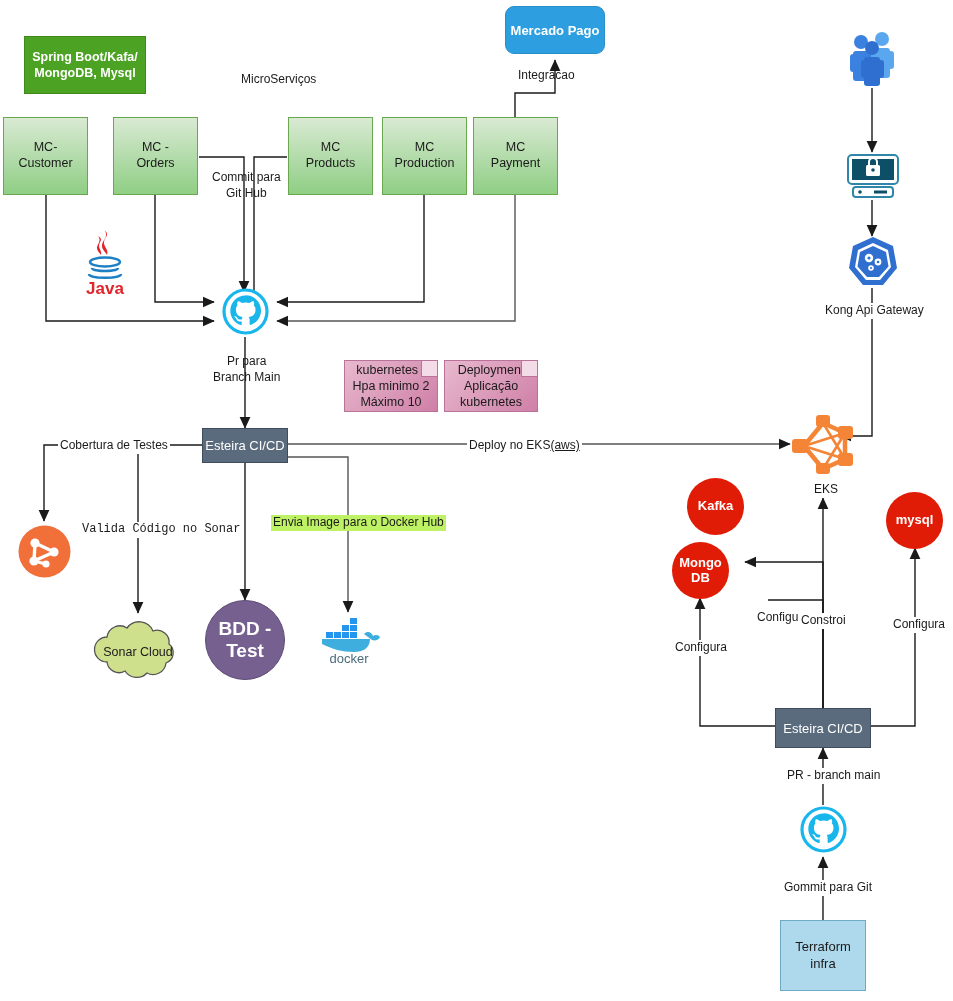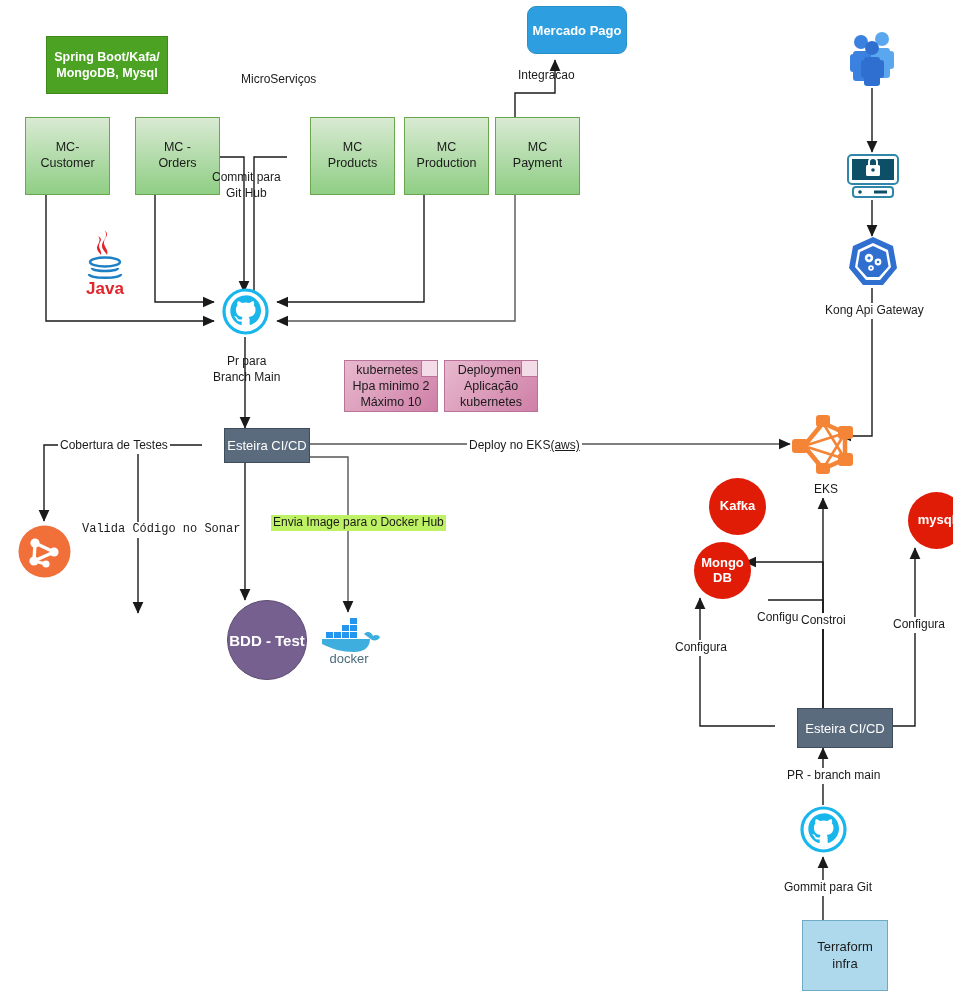--- a/index.html
+++ b/index.html
@@ -1,21 +1,21 @@
 <!DOCTYPE html>
 <html><head>
 <meta charset="utf-8">
 <style>
   html,body{margin:0;padding:0;background:#ffffff;}
   body{width:953px;height:1001px;position:relative;overflow:hidden;
        font-family:"Liberation Sans","DejaVu Sans",sans-serif;color:#1a1a1a;}
   #canvas{position:absolute;inset:0;width:953px;height:1001px;}
   svg.wires{position:absolute;left:0;top:0;width:953px;height:1001px;pointer-events:none;}
 
-  .node{position:absolute;box-sizing:border-box;margin-left:22px;}
+  .node{position:absolute;box-sizing:border-box;}
 
   
   .mc{border:1px solid #6aa84f;background:linear-gradient(180deg,#d9ead3 0%,#8fce84 100%);
       display:flex;align-items:center;justify-content:center;text-align:center;
       font-size:12.5px;color:#1a1a1a;line-height:1.25;}
   
   .stack{background:#4ca223;border:1px solid #3d8a1b;display:flex;align-items:center;
       justify-content:center;text-align:center;color:#fff;font-weight:bold;font-size:12.5px;line-height:1.3;}
   
   .mp{background:#2d9fe0;border:1px solid #2a8ec9;border-radius:9px;display:flex;
@@ -27,21 +27,21 @@
   .note{background:linear-gradient(135deg,#e8b9cf 0%,#cf7fa6 100%);border:1px solid #b9739a;
       display:flex;align-items:center;justify-content:center;text-align:center;
       font-size:12.5px;line-height:1.3;color:#1a1a1a;position:absolute;}
   .note .fold{position:absolute;top:0;right:0;width:15px;height:15px;
       background:#f3dbe7;border-left:1px solid #b9739a;border-bottom:1px solid #b9739a;}
   
   .rcirc{border-radius:50%;background:#e01b06;display:flex;align-items:center;justify-content:center;
       text-align:center;color:#fff;font-weight:bold;font-size:13px;line-height:1.15;}
   
   .pcirc{border-radius:50%;background:#76608f;border:1px solid #5d4b72;display:flex;align-items:center;
-      justify-content:center;text-align:center;color:#fff;font-weight:bold;font-size:15px;}
+      justify-content:center;text-align:center;color:#fff;font-weight:bold;font-size:19px;}
   
   .tf{background:#aed9ec;border:1px solid #6fa9c4;display:flex;align-items:center;justify-content:center;
       text-align:center;font-size:13px;line-height:1.3;color:#1a1a1a;}
 
   .lbl{position:absolute;font-size:12px;color:#1a1a1a;white-space:nowrap;line-height:1.3;}
   .lbl.c{text-align:center;}
   .lbl .u{text-decoration:underline;}
 
   .iconbox{position:absolute;display:block;}
 </style>
@@ -222,20 +222,28 @@
         <circle cx="17" cy="18" r="4.6"></circle>
           <circle cx="36" cy="27" r="4.6"></circle>
         <circle cx="16" cy="36" r="4.6"></circle>
           <circle cx="28" cy="39" r="3.6"></circle>
         <path d="M17 18 L36 27 L16 36 Z" fill="none" stroke="#fff" stroke-width="3.4" stroke-linejoin="round"></path>
         <path d="M16 36 L28 39" stroke="#fff" stroke-width="3.2"></path>
       </g>
     </svg>
   </div>
 
+  <div class="iconbox" style="left:83px;top:613px;width:110px;height:72px;">
+    <svg viewBox="0 0 110 72" width="110" height="72">
+      <path d="M24 24 a13 13 0 0 1 20 -9 a15 15 0 0 1 26 3 a12 12 0 0 1 16 13
+               a11 11 0 0 1 -3 19 a13 13 0 0 1 -19 10 a14 14 0 0 1 -22 -2
+               a12 12 0 0 1 -18 -9 a12 12 0 0 1 0 -25z" fill="#cfe08d" stroke="#555" stroke-width="1.3"></path>
+      <text x="55" y="43" font-family="Liberation Sans, sans-serif" font-size="12.5" fill="#1a1a1a" text-anchor="middle">Sonar Cloud</text>
+    </svg>
+  </div>
 
   <div class="node pcirc" style="left:205px;top:600px;width:80px;height:80px;">BDD - Test</div>
 
   <div class="iconbox" style="left:316px;top:612px;width:66px;height:52px;">
     <svg viewBox="0 0 66 52" width="66" height="52">
       <g fill="#2496ed">
         <rect x="18" y="20" width="7" height="6"></rect>
           <rect x="26" y="20" width="7" height="6"></rect>
         <rect x="34" y="20" width="7" height="6"></rect>
           <rect x="26" y="13" width="7" height="6"></rect>

